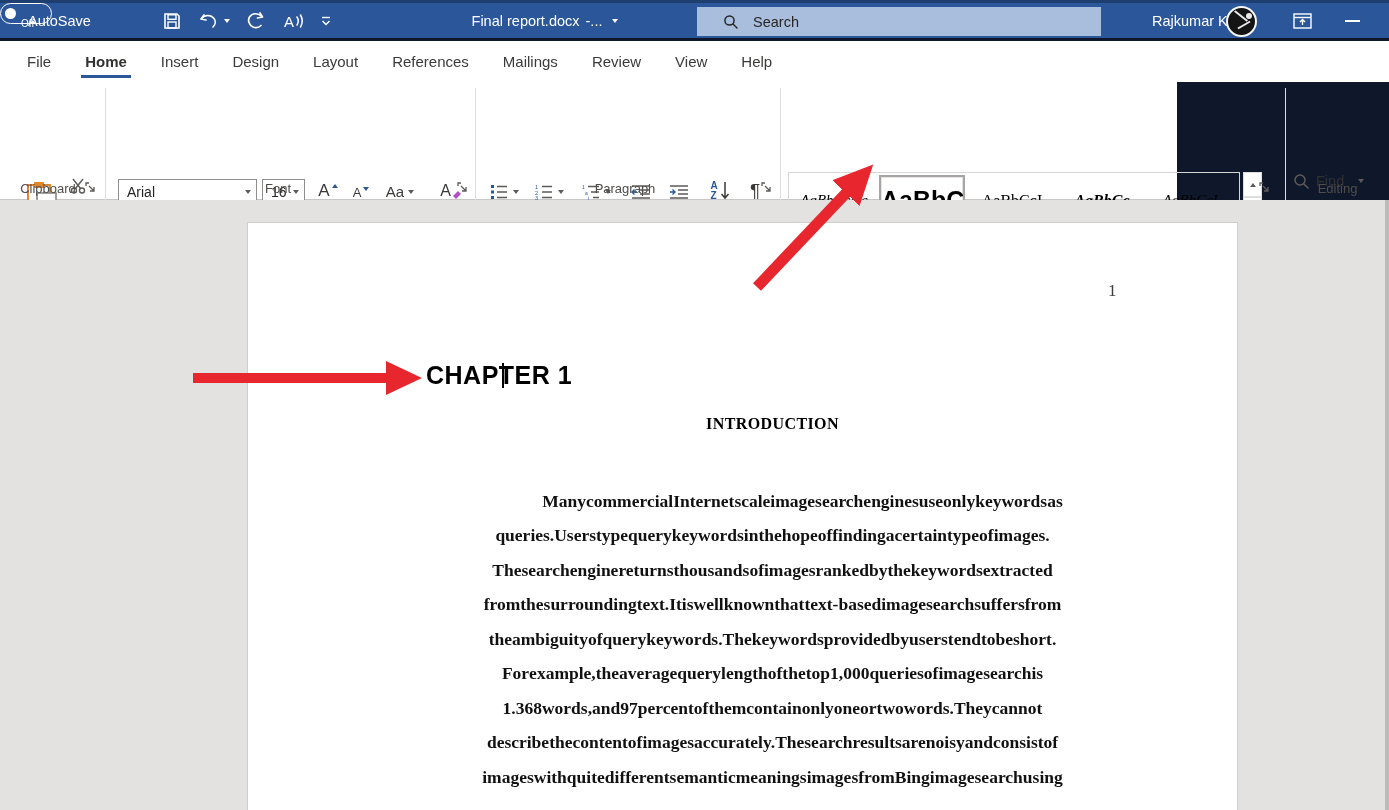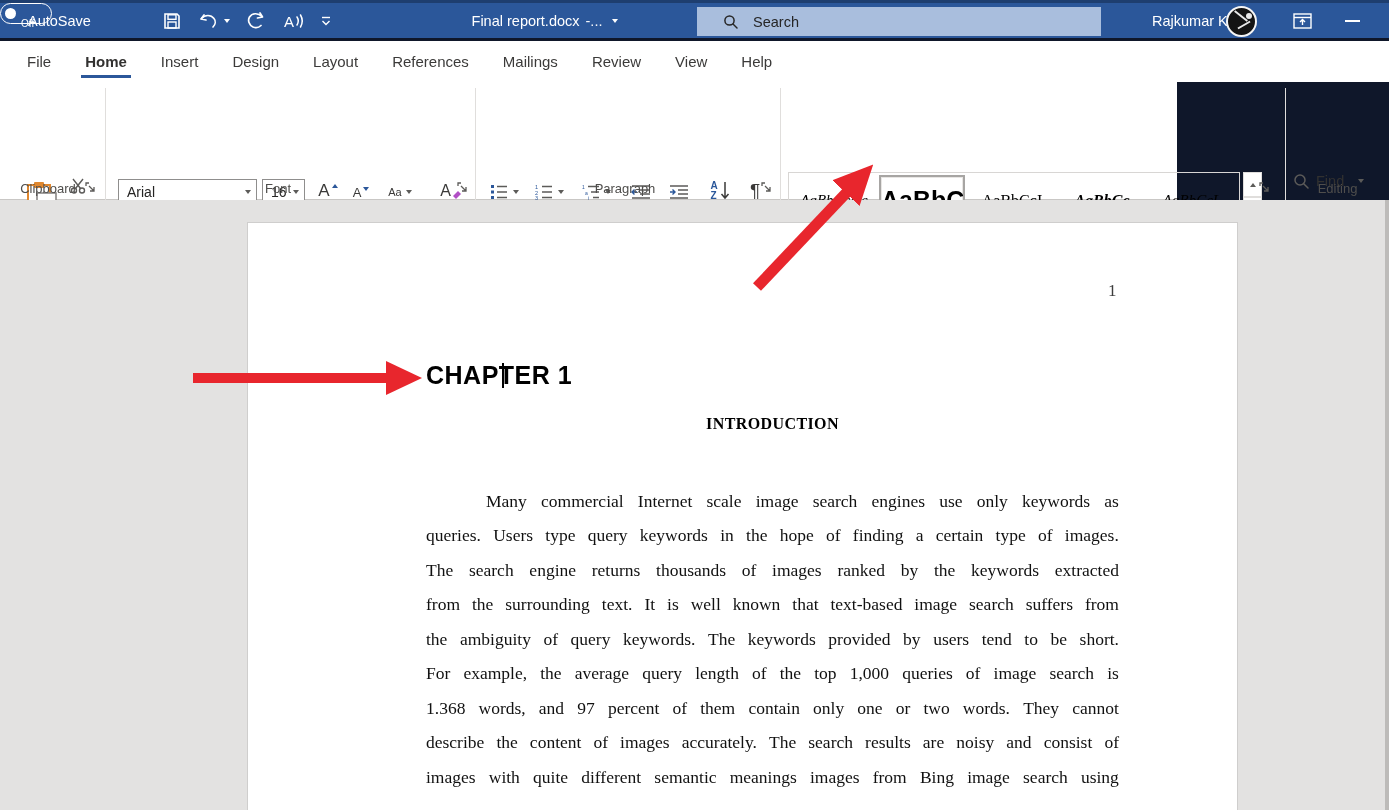--- a/index.html
+++ b/index.html
@@ -70,21 +70,21 @@
 
   
   .doc-area { position:absolute; left:0; top:200px; width:1389px; height:610px; background:#e3e2e1; }
   .scroll-strip { position:absolute; right:0; top:0; width:4px; height:610px; background:#bdbbb9; }
   .page { position:absolute; left:247px; top:22px; width:991px; height:588px; background:#fff; border:1px solid #cfcecd; border-bottom:none; }
   .page-number { position:absolute; left:860px; top:58px; font-family:"Liberation Serif",serif; font-size:17px; color:#3d3d3d; }
   .chapter { position:absolute; left:178px; top:138px; font-family:"Liberation Sans",sans-serif; font-weight:700; font-size:25px; color:#000; letter-spacing:.5px; }
   .text-caret { position:absolute; left:254px; top:140px; width:1.5px; height:25px; background:#000; }
   .intro { position:absolute; left:178px; top:192px; width:693px; text-align:center; font-family:"Liberation Serif",serif; font-weight:700; font-size:16px; letter-spacing:.4px; color:#000; }
   .body-text { position:absolute; left:178px; top:268px; width:693px; font-family:"Liberation Serif",serif; font-size:17.5px; color:#111; }
-  .body-line { display:flex; justify-content:space-between; height:34.45px; align-items:flex-start; white-space:nowrap; }
+  .body-line { display:flex; justify-content:center; height:34.45px; align-items:flex-start; white-space:nowrap;font-weight:bold; }
   .body-line.first { margin-left:60px; }
 
   
   .overlay { position:absolute; left:0; top:0; width:1389px; height:810px; pointer-events:none; z-index:60; }
 
   svg.ic { display:block; }
 </style>
 </head>
 <body>
 
@@ -221,21 +221,21 @@
       <span class="caret-d"></span>
     </div>
     <div class="rbtn" style="left:313px;top:96px;width:30px;height:26px;font-size:17px">
       <span>A</span>
         <span class="caret-u" style="margin:-10px 0 0 2px;border-bottom-color:#2b579a"></span>
     </div>
     <div class="rbtn" style="left:347px;top:98px;width:28px;height:24px;font-size:13px">
       <span>A</span>
         <span class="caret-d" style="margin:-6px 0 0 2px;border-top-color:#2b579a"></span>
     </div>
-    <div class="rbtn" style="left:381px;top:97px;width:38px;height:25px;font-size:11px;gap:4px">
+    <div class="rbtn" style="left:381px;top:97px;width:38px;height:25px;font-size:15px;gap:4px">
       <span>Aa</span>
         <span class="caret-d"></span>
     </div>
     <div class="rbtn" style="left:436px;top:96px;width:30px;height:26px;font-size:16px">
       <span>A</span>
       <svg class="ic" width="10" height="10" viewBox="0 0 10 10" style="margin:8px 0 0 1px">
           <path d="M1 6 L6 1 L9 4 L4 9 z" fill="#b14fc5"></path>
         </svg>
     </div>
 

